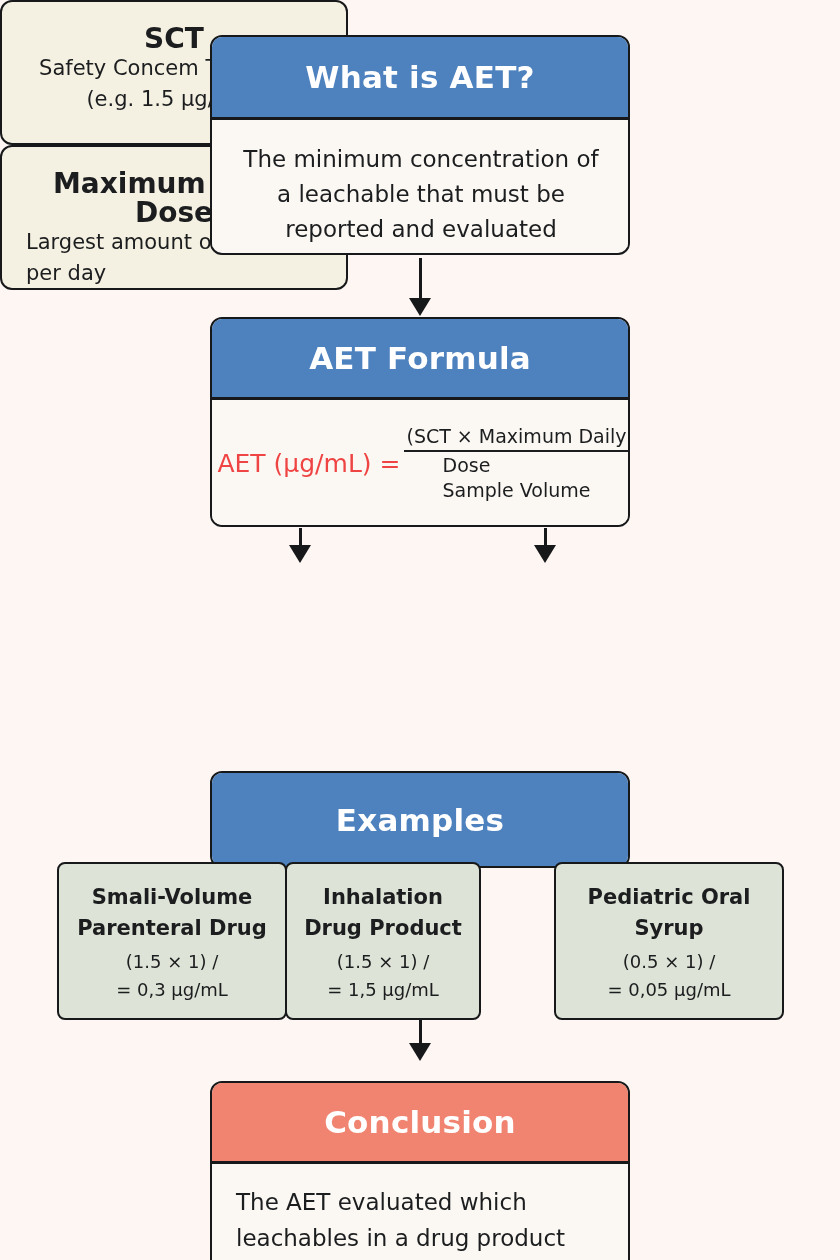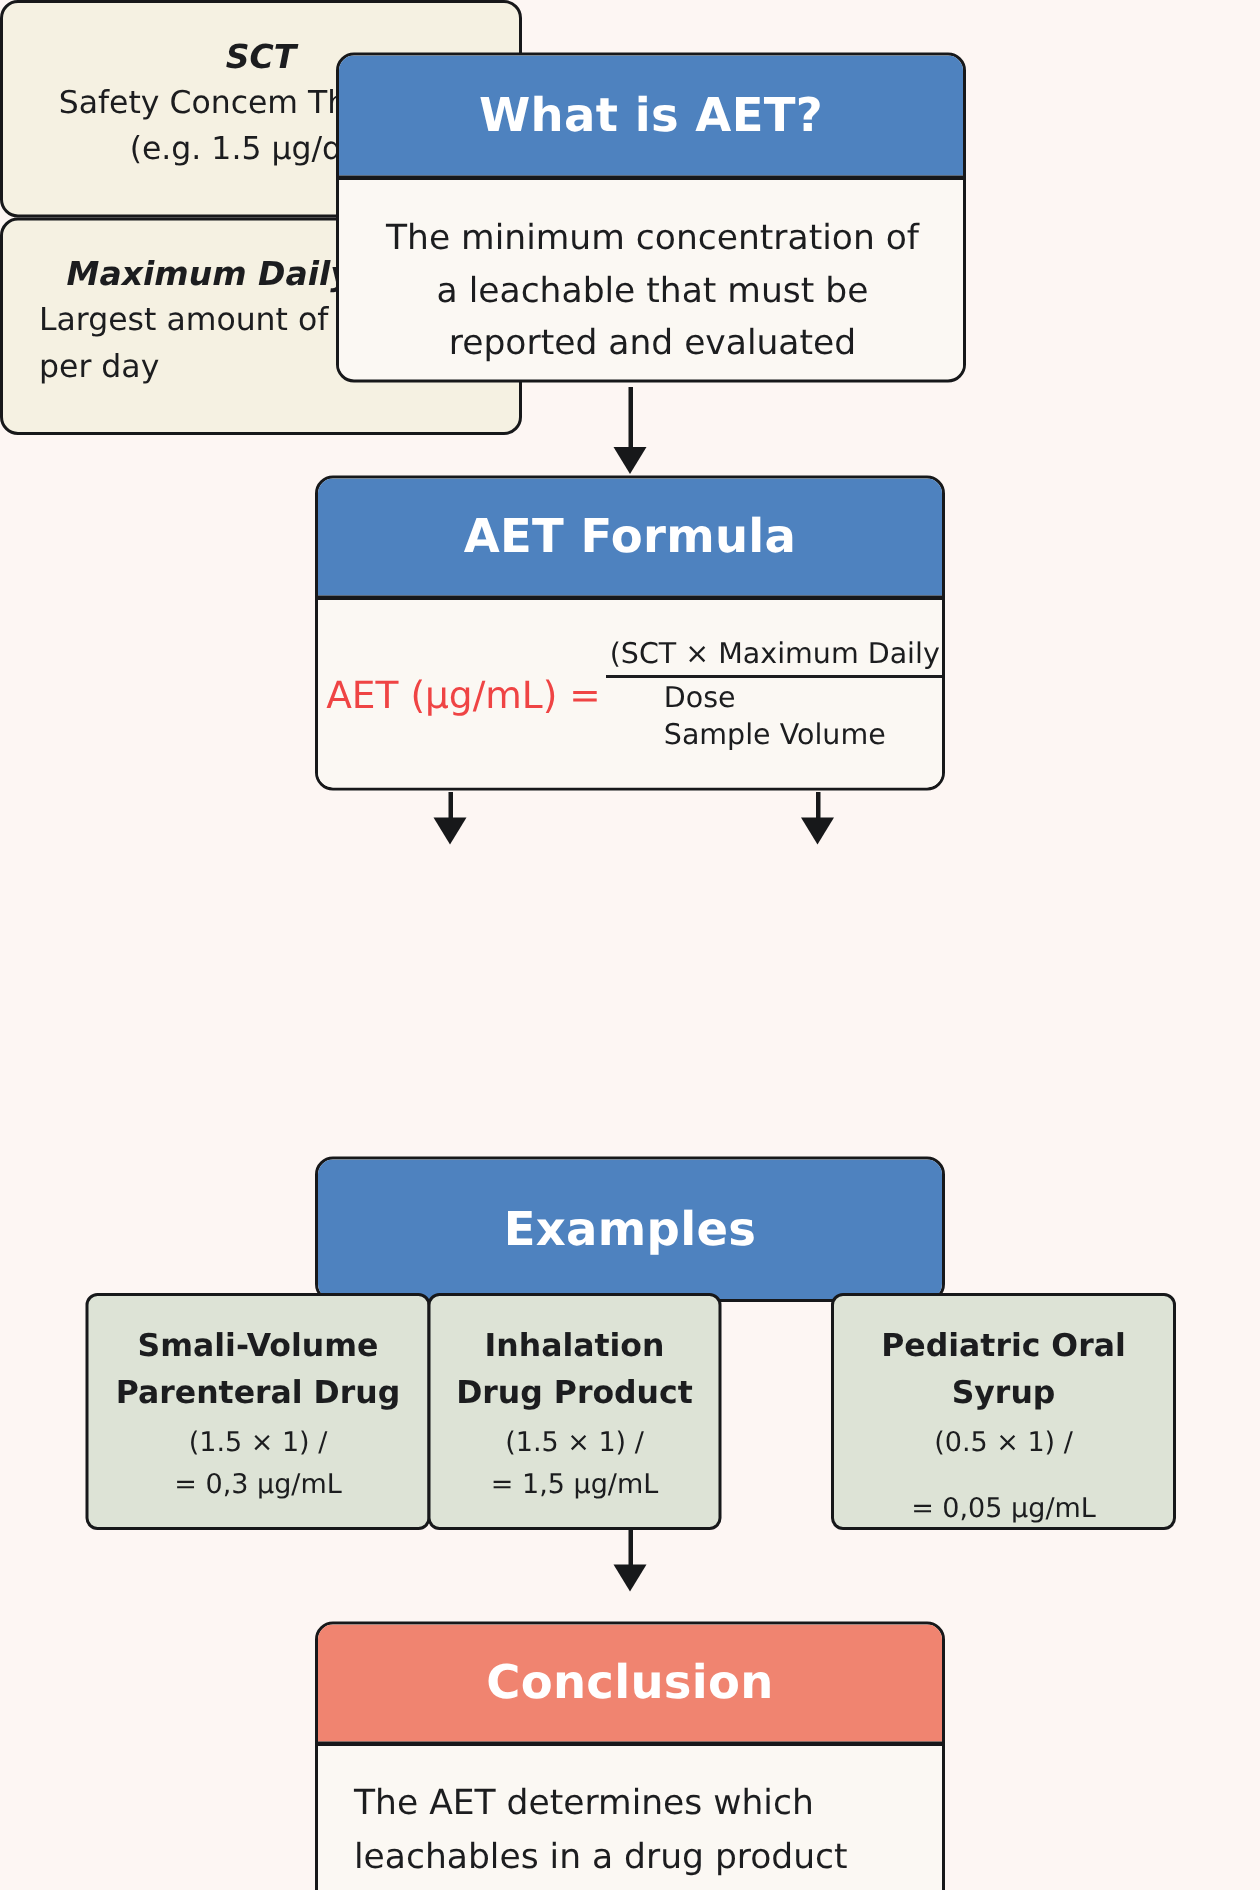--- a/index.html
+++ b/index.html
@@ -48,21 +48,21 @@
     background: #17181a;
     width: 100%;
   }
   .node-body {
     box-sizing: border-box;
     background: #fbf8f3;
     color: #1c1d1f;
   }
 
   
-  #node-what-is-aet { left: 210px; top: 35px; width: 420px; height: 220px; margin-left: 14px; }
+  #node-what-is-aet { left: 210px; top: 35px; width: 420px; height: 220px; }
   #node-what-is-aet .node-header { height: 80px; font-size: 31px; }
   #node-what-is-aet .node-body {
     padding: 22px 24px 0 26px;
     font-size: 23px;
     line-height: 35px;
     text-align: center;
   }
 
   #node-aet-formula { left: 210px; top: 317px; width: 420px; height: 210px; }
   #node-aet-formula .node-header { height: 78px; font-size: 31px; }
@@ -105,25 +105,24 @@
   #node-sct { left: 57px; top: 565px; width: 348px; height: 145px; }
   #node-mdd { left: 437px; top: 565px; width: 348px; height: 145px; }
   .leaf {
     border-radius: 12px;
     background: #f5f1e2;
     border: 2.5px solid #17181a;
     box-sizing: border-box;
     padding: 22px 24px 0 24px;
   }
   .leaf-title {
-    font-size: 22px;
+    font-size: 28px;
     font-weight: bold;
     color: #1c1d1f;
     line-height: 29px;
-    font-style: italic;
   }
   .leaf-text {
     font-size: 21px;
     color: #1c1d1f;
     line-height: 31px;
   }
   .center { text-align: center; }
   .left   { text-align: left; }
 
   #node-examples { left: 210px; top: 771px; width: 420px; height: 97px; }
@@ -254,31 +253,31 @@
     <div class="example-title">Inhalation</div>
     <div class="example-title">Drug Product</div>
     <div class="example-calc">(1.5 × 1) /</div>
     <div class="example-calc" style="margin-top:0">= 1,5 µg/mL</div>
   </div>
 
   <div class="example" id="ex-2">
     <div class="example-title">Pediatric Oral</div>
     <div class="example-title">Syrup</div>
     <div class="example-calc">(0.5 × 1) /</div>
-    <div class="example-calc" style="margin-top:16px">= 0,05 µg/mL</div>
+    <div class="example-calc" style="margin-top:0">= 0,05 µg/mL</div>
   </div>
 
   <div class="conn">
     
     
   </div>
 
   <div class="node" id="node-conclusion">
     <div class="node-header salmon">Conclusion</div>
     <div class="node-divider"></div>
     <div class="node-body">
-      <div>The AET determines which</div>
+      <div>The AET evaluated which</div>
       <div>leachables in a drug product</div>
       <div>rmquiet identification and</div>
     </div>
   </div>
 
 </div>
 
 </body></html>

